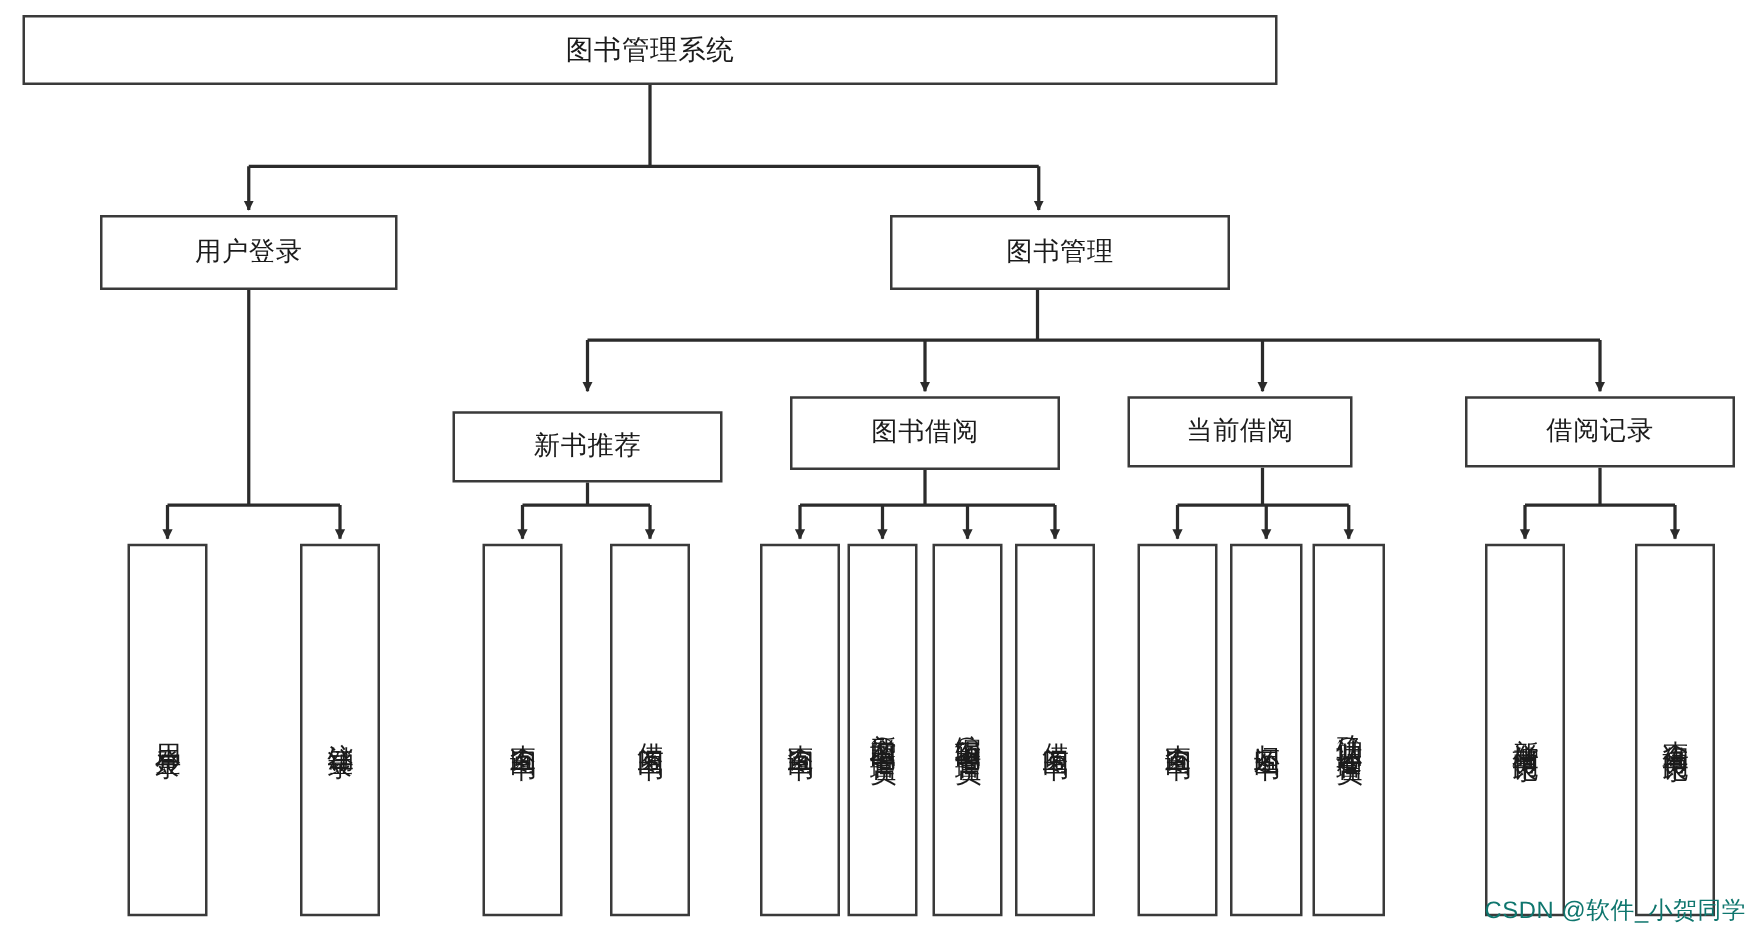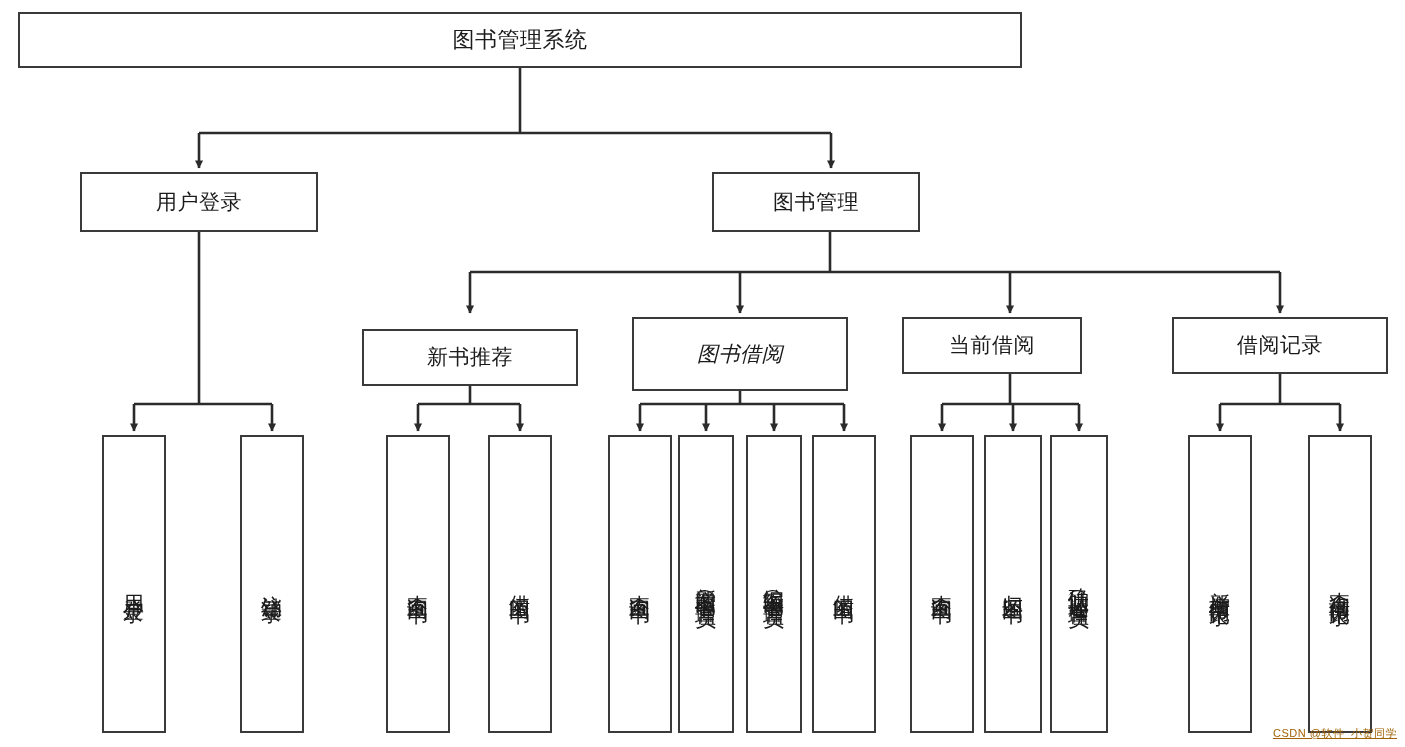--- a/index.html
+++ b/index.html
@@ -62,25 +62,24 @@
     font-size: 21px;
     line-height: 1.0;
     letter-spacing: 3px;
     white-space: nowrap;
     max-height: 100%;
   }
   #watermark {
     position: absolute;
     right: 8px;
     bottom: 6px;
-    font-size: 11px;
-    color: #a16207;
+    font-size: 19px;
+    color: #0f766e;
     letter-spacing: 0.5px;
     white-space: nowrap;
-    text-decoration: underline;
   }
 </style>
 </head>
 <body>
 
 <div id="diagram-root">
 
   <svg id="edge-layer" viewBox="0 0 1405 747" width="1405" height="747" xmlns="http://www.w3.org/2000/svg">
     <defs>
       <marker id="arrowhead" markerWidth="9" markerHeight="9" refX="7.6" refY="4.5" orient="auto" markerUnits="userSpaceOnUse">
@@ -131,28 +130,28 @@
     </g>
   </svg>
 
   <div class="node horiz root" style="left:18px; top:12px; width:1004px; height:56px;">
     <span class="node-label">图书管理系统</span>
   </div>
 
   <div class="node horiz" style="left:80px; top:172px; width:238px; height:60px;">
     <span class="node-label">用户登录</span>
   </div>
-  <div class="node horiz" style="left:712px; top:172px; width:208px; height:60px;">
+  <div class="node horiz" style="left:712px; top:172px; width:272px; height:60px;">
     <span class="node-label">图书管理</span>
   </div>
 
   <div class="node horiz" style="left:362px; top:317px; width:216px; height:57px;margin-top:12px;">
     <span class="node-label">新书推荐</span>
   </div>
-  <div class="node horiz" style="left:632px; top:317px; width:216px; height:74px;font-style:italic;">
+  <div class="node horiz" style="left:632px; top:317px; width:216px; height:59px;">
     <span class="node-label">图书借阅</span>
   </div>
   <div class="node horiz" style="left:902px; top:317px; width:180px; height:57px;">
     <span class="node-label">当前借阅</span>
   </div>
   <div class="node horiz" style="left:1172px; top:317px; width:216px; height:57px;">
     <span class="node-label">借阅记录</span>
   </div>
 
   <div class="node vert" style="left:102px; top:435px; width:64px; height:298px;">

